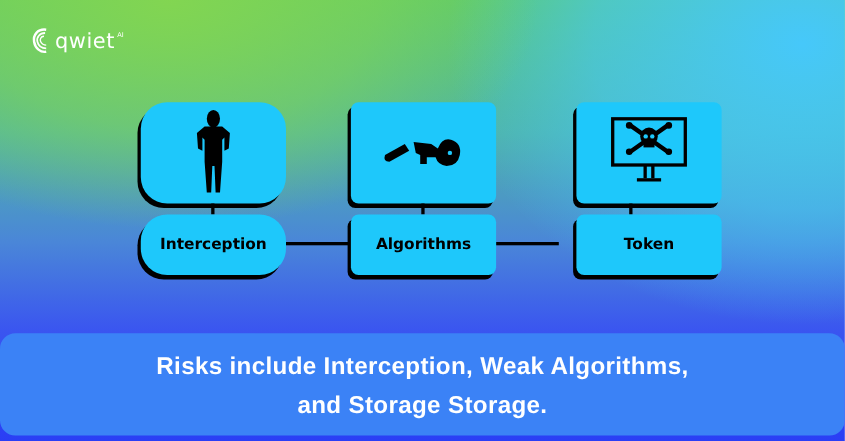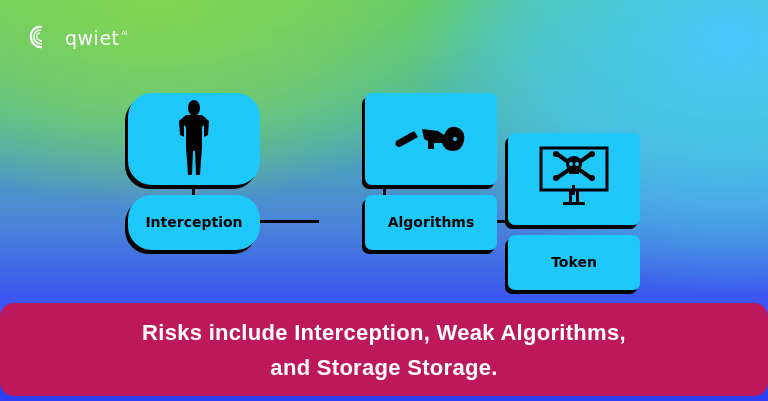--- a/index.html
+++ b/index.html
@@ -7,36 +7,36 @@
   body {
     position:relative;
     font-family:"DejaVu Sans", "Liberation Sans", sans-serif;
     background:
       radial-gradient(ellipse 420px 260px at 20% 0%, rgba(132,214,80,0.95) 0%, rgba(132,214,80,0.55) 45%, rgba(132,214,80,0) 80%),
       radial-gradient(ellipse 380px 300px at 95% 10%, rgba(70,200,250,1) 0%, rgba(70,200,250,0.6) 50%, rgba(70,200,250,0) 85%),
       linear-gradient(180deg, #5cc96e 0%, #4fb4a8 30%, #4a86d8 55%, #3a55f0 75%, #2a3ef5 100%);
   }
   .logo { position:absolute; left:28px; top:24px; display:flex; align-items:flex-start; color:#fff; }
   .logo svg { width:20px; height:26px; }
-  .logo .wordmark { font-size:19px; font-weight:400; letter-spacing:0.5px; margin-left:17px; margin-top:3px; font-family:"DejaVu Sans", sans-serif; }
+  .logo .wordmark { font-size:19px; font-weight:400; letter-spacing:0.5px; margin-left:2px; margin-top:3px; font-family:"DejaVu Sans", sans-serif; }
   .logo .ai { font-size:6px; margin-left:2px; margin-top:5px; }
 
   .card {
     position:absolute; background:#1ec8fb; border-radius:7px;
     box-shadow:-3px 4px 0 #000; 
   }
   .icon-card { width:132px; height:92px; top:93px; display:flex; align-items:center; justify-content:center; }
   .label-card { width:132px; height:55px; top:195px; display:flex; align-items:center; justify-content:center; text-align:center; font-weight:700; font-size:14px; color:#000; line-height:21px; }
-  .c1 { left:128px;border-radius:24px; } .c2 { left:319px;margin-left:46px; } .c3 { left:508px;margin-top:40px; }
+  .c1 { left:128px;border-radius:24px; } .c2 { left:319px; } .c3 { left:524px; }
   .vline { position:absolute; width:3px; background:#000; top:185px; height:10px; }
   .hline { position:absolute; height:3px; background:#000; top:220px; }
 
   .banner {
     position:absolute; left:0; top:303px; width:768px; height:93px;
-    background:#be185d; border-radius:14px;
+    background:#3b82f6; border-radius:14px;
     display:flex; flex-direction:column; align-items:center; justify-content:center;
     color:#fff; font-weight:700; font-size:22px; line-height:35px; text-align:center;
     font-family:"Liberation Sans", sans-serif; letter-spacing:0.3px;
   }
 </style>
 </head>
 <body>
 
 <div class="logo">
   <svg viewBox="0 0 20 26">

